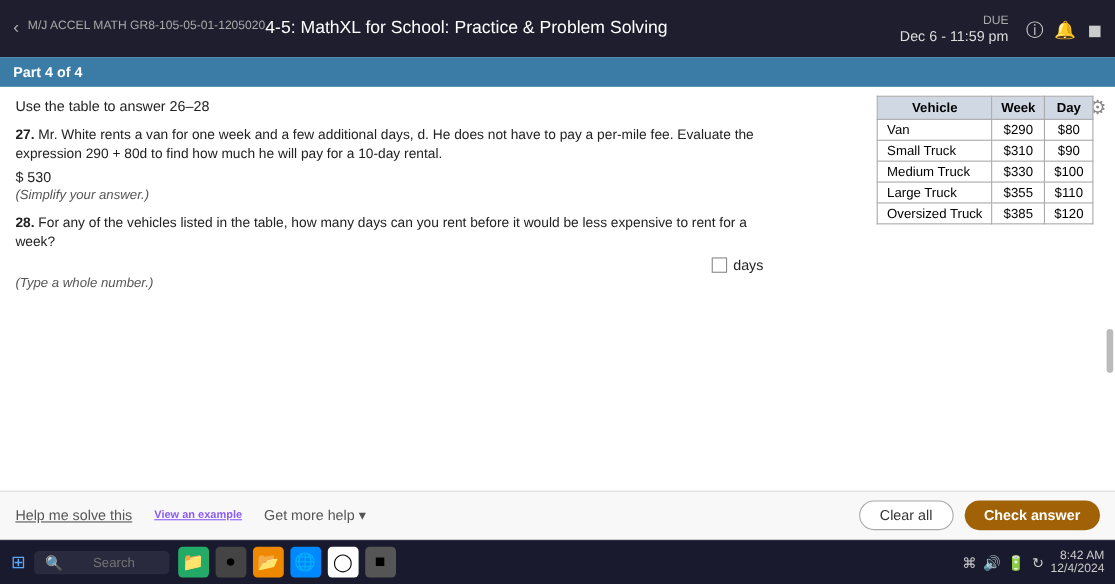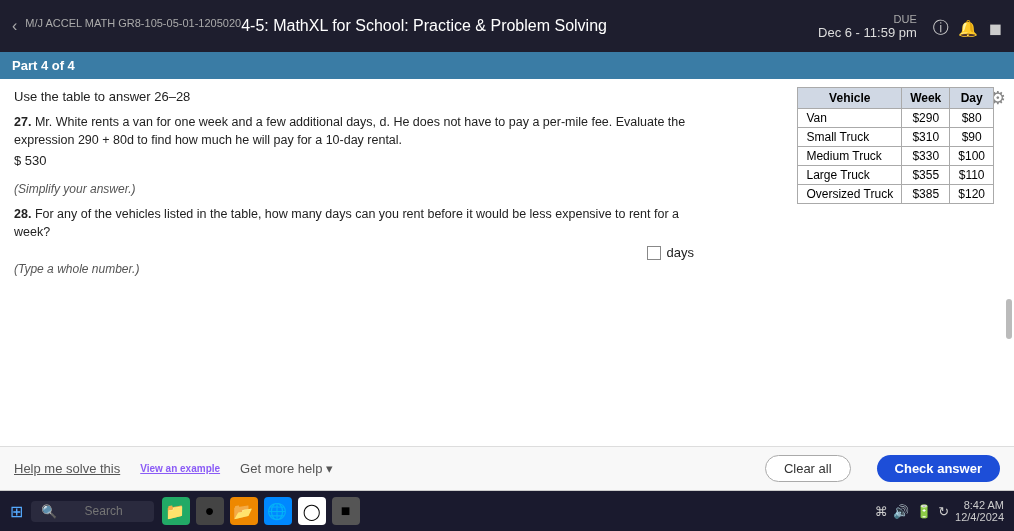--- a/index.html
+++ b/index.html
@@ -139,21 +139,21 @@
     .question-text {
       font-size: 12.5px;
       color: #222;
       margin-bottom: 4px;
       line-height: 1.4;
     }
     .answer-value {
       font-size: 13px;
       color: #222;
       font-weight: 500;
-      margin-bottom: 14px;
+      margin-bottom: 2px;
     }
     .simplify-note {
       font-size: 12px;
       color: #555;
       font-style: italic;
     }
 
     
     .days-input-row {
       display: flex;
@@ -201,33 +201,33 @@
       font-weight: bold;
     }
     .get-more-help {
       font-size: 13px;
       color: #555;
       cursor: pointer;
     }
     .bottom-toolbar-right {
       display: flex;
       align-items: center;
-      gap: 26px;
+      gap: 10px;
     }
     .btn-clear {
       background: #fff;
       border: 1px solid #aaa;
       border-radius: 20px;
       padding: 5px 18px;
       font-size: 13px;
       color: #333;
       cursor: pointer;
     }
     .btn-check {
-      background: #1d4ed8;
+      background: #a16207;
       border: none;
       border-radius: 20px;
       padding: 6px 18px;
       font-size: 13px;
       color: #fff;
       font-weight: 600;
       cursor: pointer;
     }
 
     

